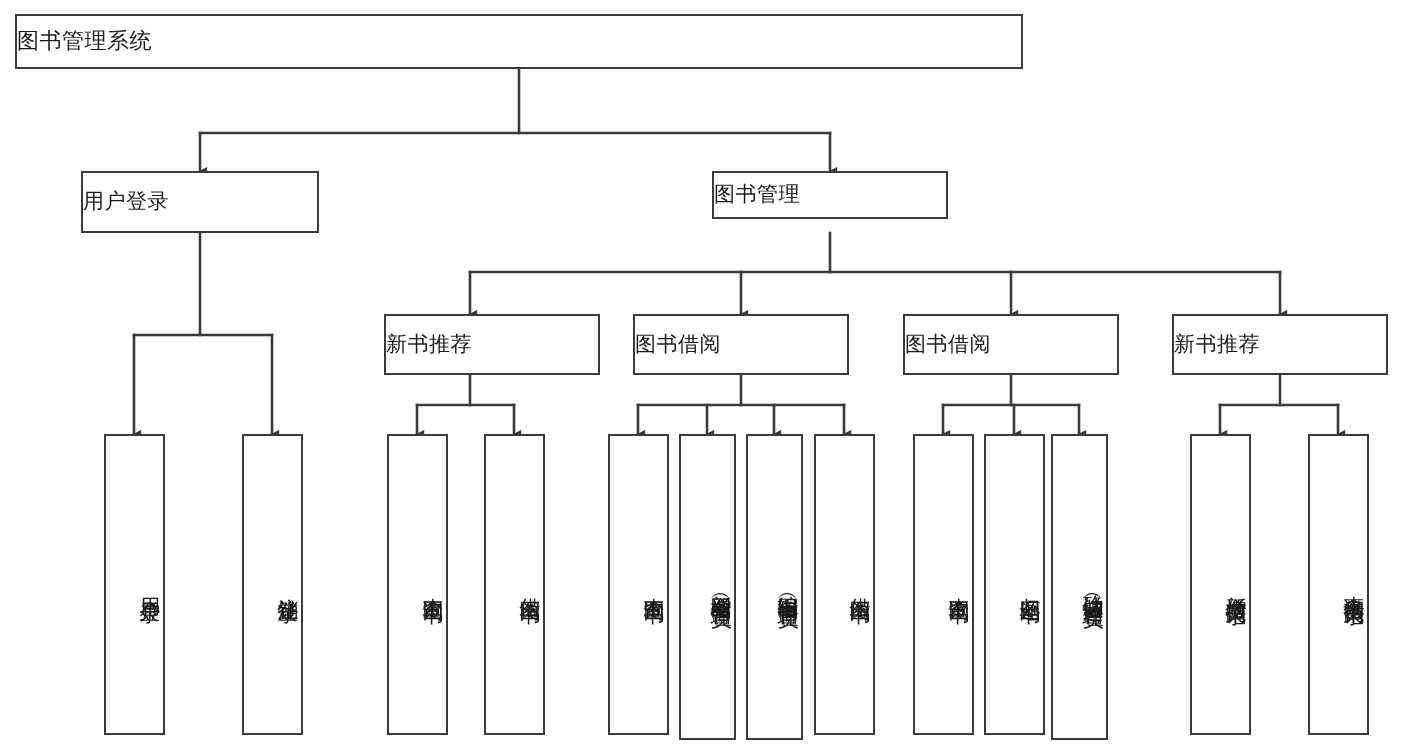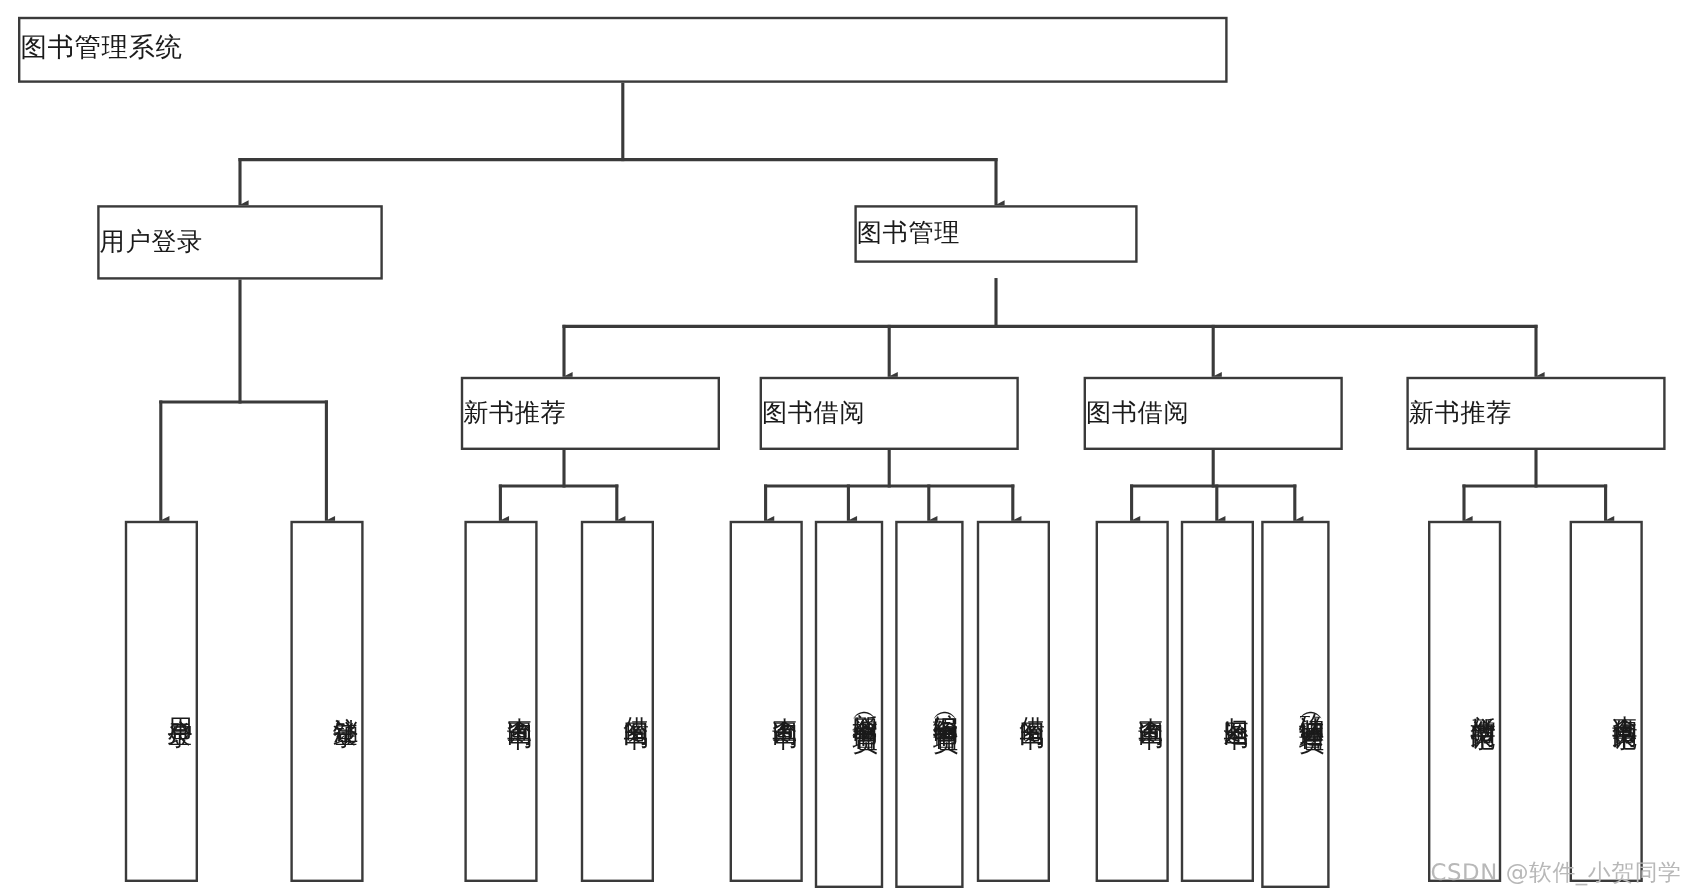--- a/index.html
+++ b/index.html
@@ -171,15 +171,14 @@
         <span class="label">确认归还（管理员）</span>
       </div>
       <div class="node vert" style="left: 1190px; top: 434px; width: 61px; height: 301px;">
         <span class="label">新增借阅记录</span>
       </div>
       <div class="node vert" style="left: 1308px; top: 434px; width: 61px; height: 301px;">
         <span class="label">查询借阅记录</span>
       </div>
     </div>
 
-  <div class="watermark" style="left: 1192px; top: 714px;">CSDN @软件_小贺同学</div>
 
 </div>
 
 </body></html>

